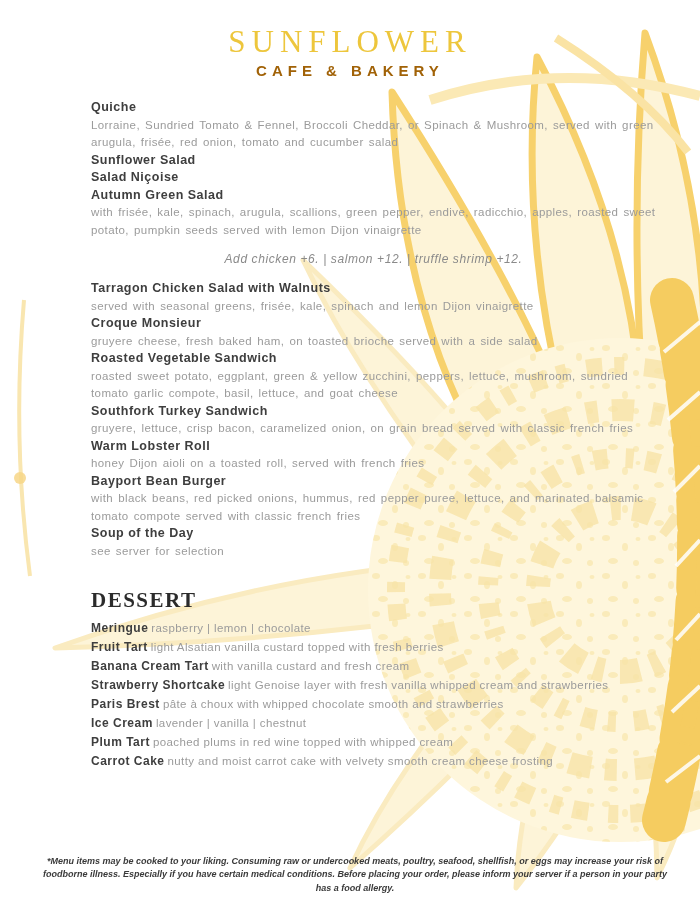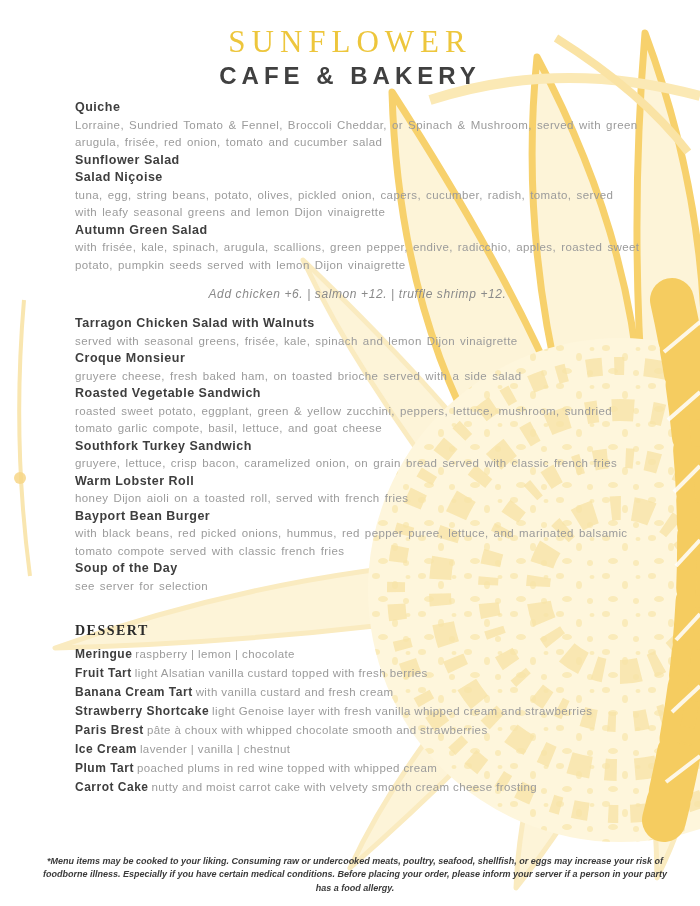--- a/index.html
+++ b/index.html
@@ -8,42 +8,42 @@
     background:#ffffff; font-family:"Liberation Sans", sans-serif;
   }
   .bg-art { position:absolute; top:0; left:0; z-index:0; }
 
   .masthead { position:absolute; top:24px; left:0; width:100%; text-align:center; z-index:2; }
   .brand-title {
     margin:0; font-family:"Liberation Serif", serif; font-weight:400;
     font-size:31px; letter-spacing:6px; color:#EDC63C;
   }
   .brand-subtitle {
-    margin-top:2px; font-size:24px; font-weight:bold;
-    letter-spacing:5px; color:#404040;
+    margin-top:2px; font-size:15px; font-weight:bold;
+    letter-spacing:5px; color:#a16207;
   }
 
-  .content { position:absolute; top:99px; left:75px; width:565px; z-index:2; }
+  .content { position:absolute; top:99px; left:91px; width:565px; z-index:2; }
 
   .item-name {
     font-size:12.5px; font-weight:bold; color:#3E3E3E;
     letter-spacing:0.5px; line-height:17.5px;
   }
   .item-desc {
     font-size:11.5px; color:#9B9B9B; letter-spacing:0.4px;
     word-spacing:1.5px; line-height:17.5px;
   }
   .addons {
     margin:12px 0; text-align:center; font-style:italic;
     font-size:12px; color:#8A8A8A; letter-spacing:0.6px; line-height:17px;
   }
 
   .dessert-heading {
     margin:28px 0 6px; font-family:"Liberation Serif", serif;
-    font-size:14px; font-weight:bold; letter-spacing:1.5px; color:#2B2B2B;
+    font-size:21px; font-weight:bold; letter-spacing:1.5px; color:#2B2B2B;
   }
   .dessert-line { font-size:11.5px; line-height:19px; color:#9B9B9B; letter-spacing:0.4px; }
   .d-name { font-weight:bold; color:#3E3E3E; font-size:12px; letter-spacing:0.5px; margin-right:3px;margin-top:16px; }
 
   .footnote {
     position:absolute; left:38px; right:28px; bottom:11px; z-index:2;
     text-align:center; font-style:italic; font-weight:bold;
     font-size:9px; line-height:13.5px; color:#3A3A3A;
   }
 </style>
@@ -114,21 +114,20 @@
     <section>
       <div class="menu-item">
         <div class="item-name">Quiche</div>
         <div class="item-desc">Lorraine, Sundried Tomato &amp; Fennel, Broccoli Cheddar, or Spinach &amp; Mushroom, served with green arugula, frisée, red onion, tomato and cucumber salad</div>
       </div>
       <div class="menu-item">
         <div class="item-name">Sunflower Salad</div>
       </div>
       <div class="menu-item">
         <div class="item-name">Salad Niçoise</div>
-        <div class="item-desc">tuna, egg, string beans, potato, olives, pickled onion, capers, cucumber, radish, tomato, served with leafy seasonal greens and lemon Dijon vinaigrette</div>
       </div>
       <div class="menu-item">
         <div class="item-name">Autumn Green Salad</div>
         <div class="item-desc">with frisée, kale, spinach, arugula, scallions, green pepper, endive, radicchio, apples, roasted sweet potato, pumpkin seeds served with lemon Dijon vinaigrette</div>
       </div>
 
       <p class="addons">Add chicken +6. | salmon +12. | truffle shrimp +12.</p>
 
       <div class="menu-item">
         <div class="item-name">Tarragon Chicken Salad with Walnuts</div>

